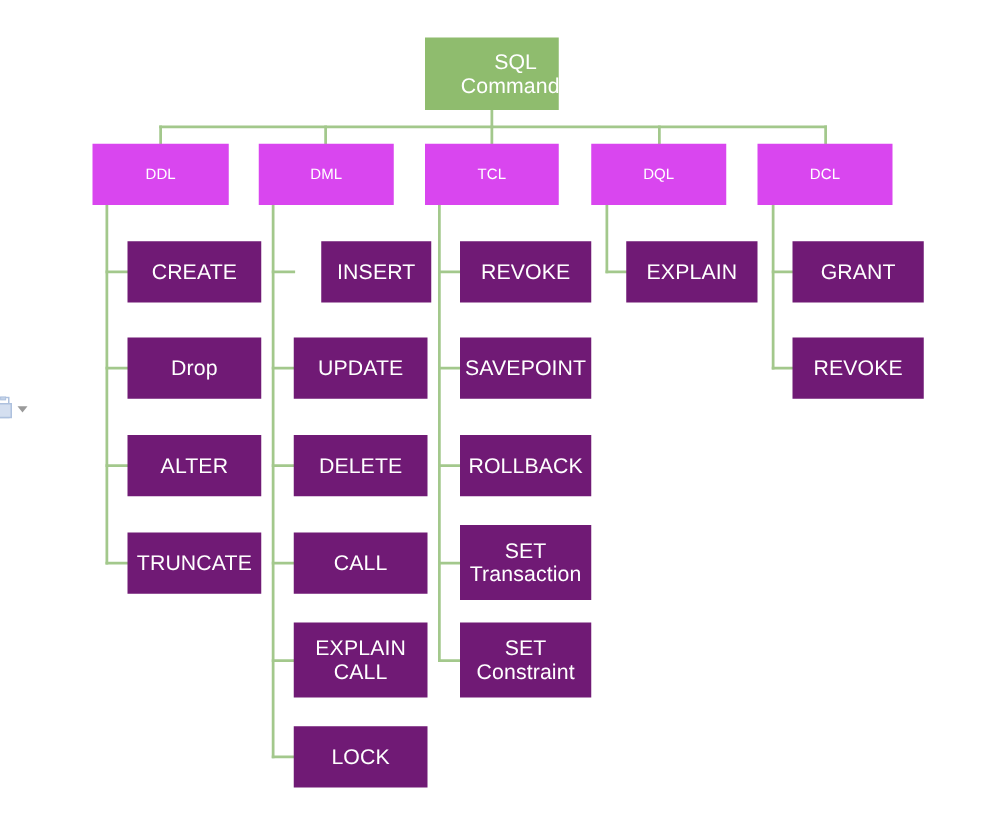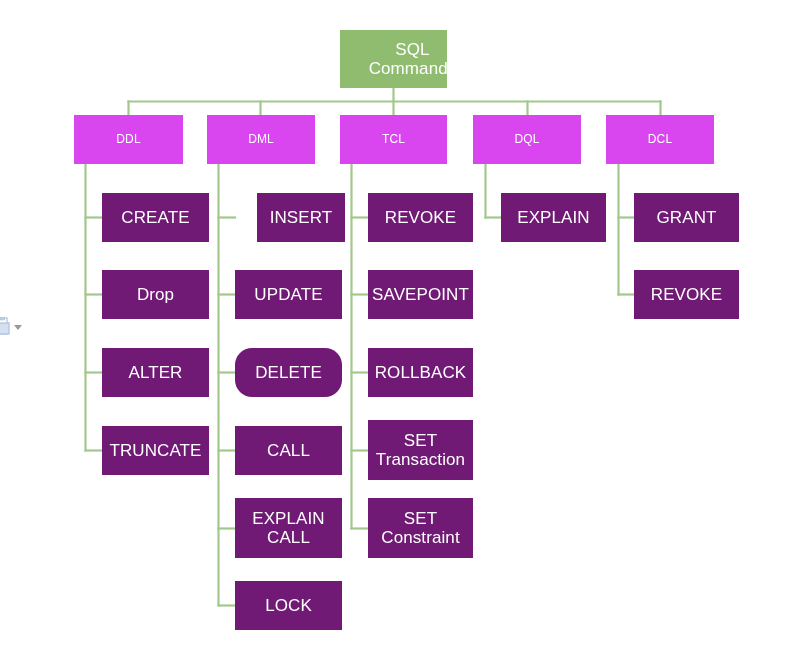--- a/index.html
+++ b/index.html
@@ -112,21 +112,21 @@
   <div class="node level2" style="left:340px; top:115px; width:107px; height:49px;">TCL</div>
   <div class="node level2" style="left:606px; top:115px; width:108px; height:49px;">DCL</div>
 
   <div class="node leaf" style="left:102px; top:193px; width:107px; height:49px;">CREATE</div>
   <div class="node leaf" style="left:102px; top:270px; width:107px; height:49px;">Drop</div>
   <div class="node leaf" style="left:102px; top:348px; width:107px; height:49px;">ALTER</div>
   <div class="node leaf" style="left:102px; top:426px; width:107px; height:49px;">TRUNCATE</div>
 
   <div class="node leaf" style="left:235px; top:193px; width:88px; height:49px;margin-left:22px;">INSERT</div>
   <div class="node leaf" style="left:235px; top:270px; width:107px; height:49px;">UPDATE</div>
-  <div class="node leaf" style="left:235px; top:348px; width:107px; height:49px;border-radius:17px;">DELETE</div>
+  <div class="node leaf" style="left:235px; top:348px; width:107px; height:49px;">DELETE</div>
   <div class="node leaf" style="left:235px; top:426px; width:107px; height:49px;">CALL</div>
   <div class="node leaf" style="left:235px; top:498px; width:107px; height:60px;">EXPLAIN
 CALL</div>
   <div class="node leaf" style="left:235px; top:581px; width:107px; height:49px;">LOCK</div>
 
   <div class="node leaf" style="left:368px; top:193px; width:105px; height:49px;">REVOKE</div>
   <div class="node leaf" style="left:368px; top:270px; width:105px; height:49px;">SAVEPOINT</div>
   <div class="node leaf" style="left:368px; top:348px; width:105px; height:49px;">ROLLBACK</div>
   <div class="node leaf" style="left:368px; top:420px; width:105px; height:60px;">SET
 Transaction</div>

